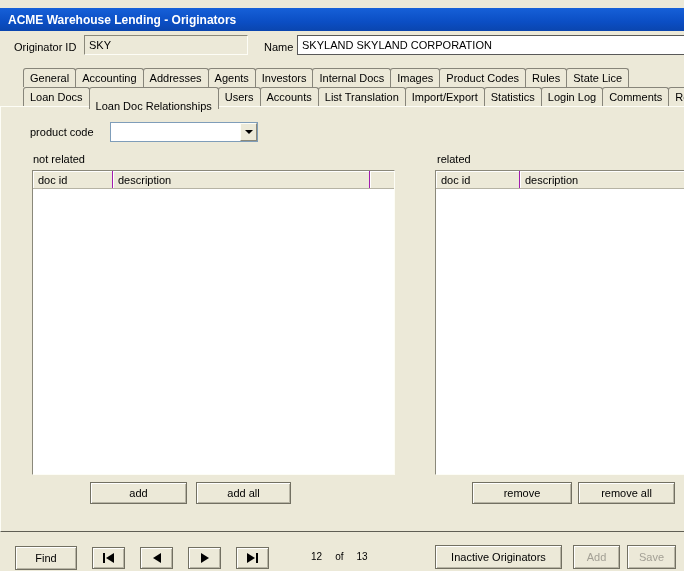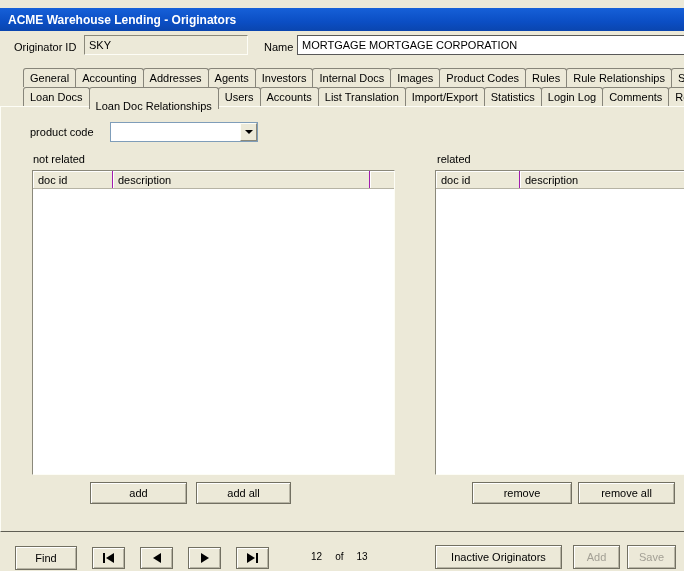--- a/index.html
+++ b/index.html
@@ -130,34 +130,33 @@
 <div class="titlebar">
   <span>ACME Warehouse Lending - Originators</span>
 </div>
 
 <span class="lbl" style="left:14px; top:41px;">Originator ID</span>
 <div class="id-field">
   <span>SKY</span>
 </div>
 <span class="lbl" style="left:264px; top:41px;">Name</span>
 <div class="name-field">
-  <span>MORTGAGE MORTGAGE CORPORATION</span>
+  <span>SKYLAND SKYLAND CORPORATION</span>
 </div>
 
 <div class="tabrow tabrow1">
   <div class="tab">General</div>
   <div class="tab">Accounting</div>
   <div class="tab">Addresses</div>
   <div class="tab">Agents</div>
   <div class="tab">Investors</div>
   <div class="tab">Internal Docs</div>
   <div class="tab">Images</div>
   <div class="tab">Product Codes</div>
   <div class="tab">Rules</div>
-  <div class="tab">Rule Relationships</div>
   <div class="tab">State Lice</div>
 </div>
 
 <div class="panel"></div>
 
 <div class="tabrow tabrow2" style="z-index:5;">
   <div class="tab">Loan Docs</div>
   <div class="tab active">Loan Doc Relationships</div>
   <div class="tab">Users</div>
   <div class="tab">Accounts</div>

